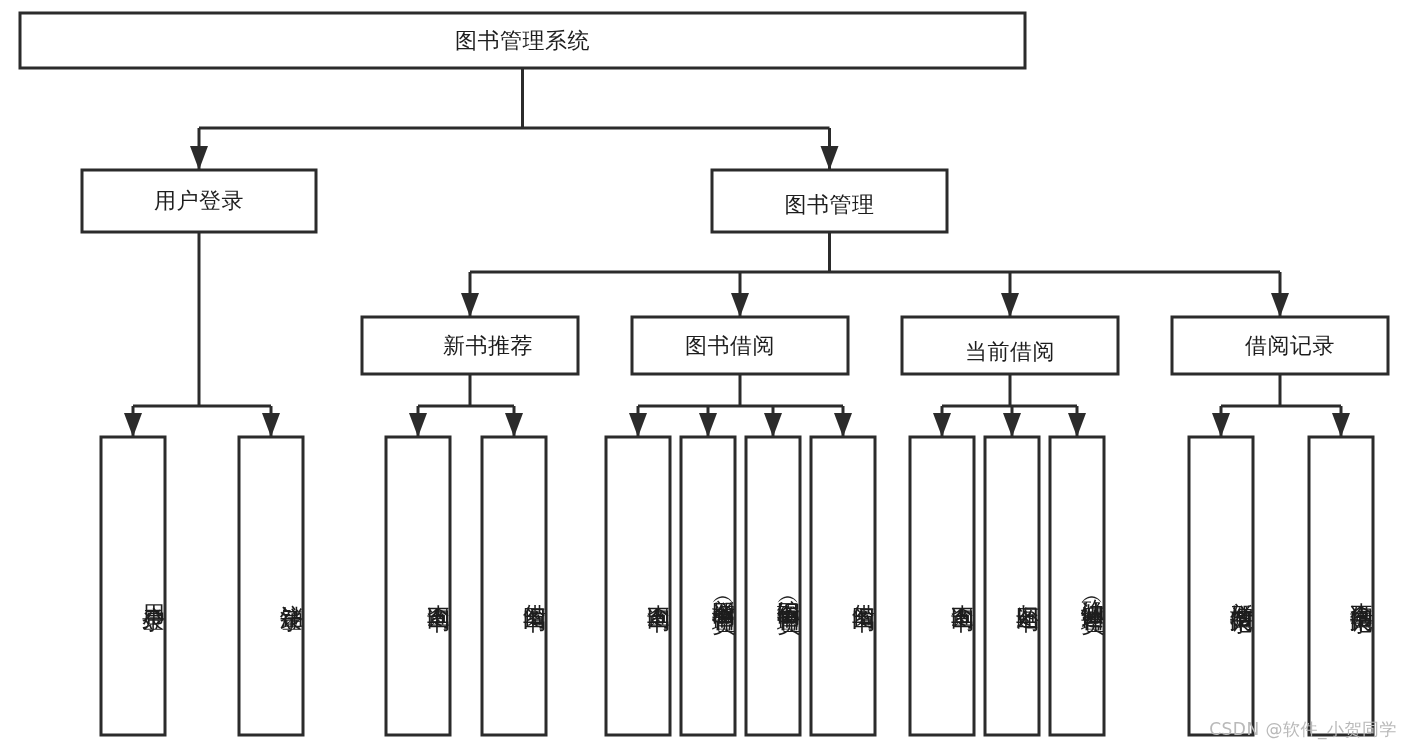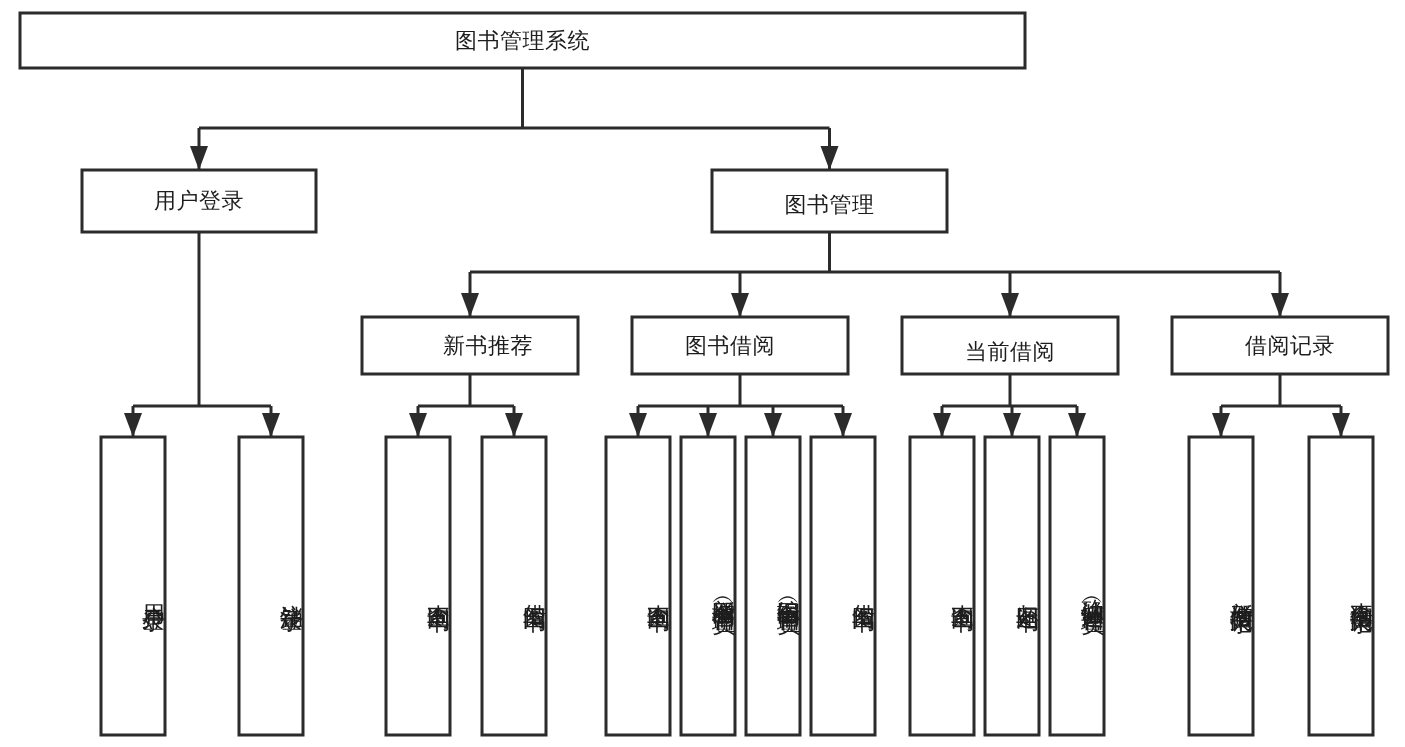--- a/index.html
+++ b/index.html
@@ -178,13 +178,14 @@
       <div class="node-label vert" style="left: 681px; top: 437px; width: 54px; height: 298px;">新增图书（管理员）</div>
       <div class="node-label vert" style="left: 746px; top: 437px; width: 54px; height: 298px;">编辑图书（管理员）</div>
       <div class="node-label vert" style="left: 811px; top: 437px; width: 64px; height: 298px;">借阅图书</div>
       <div class="node-label vert" style="left: 910px; top: 437px; width: 64px; height: 298px;">查询图书</div>
       <div class="node-label vert" style="left: 985px; top: 437px; width: 54px; height: 298px;">归还图书</div>
       <div class="node-label vert" style="left: 1050px; top: 437px; width: 54px; height: 298px;">确认归还（管理员）</div>
       <div class="node-label vert" style="left: 1189px; top: 437px; width: 64px; height: 298px;">新增借阅记录</div>
       <div class="node-label vert" style="left: 1309px; top: 437px; width: 64px; height: 298px;">查询借阅记录</div>
     </div>
 
+  <div class="watermark">CSDN @软件_小贺同学</div>
 </div>
 
 </body></html>

